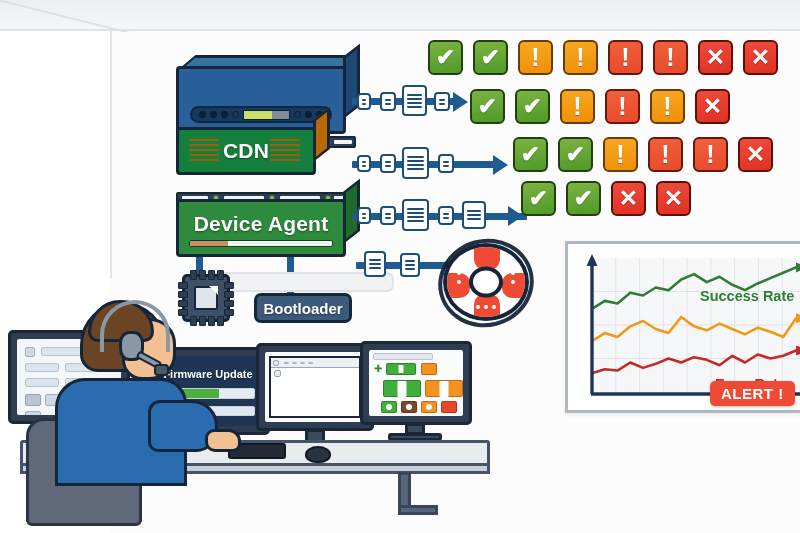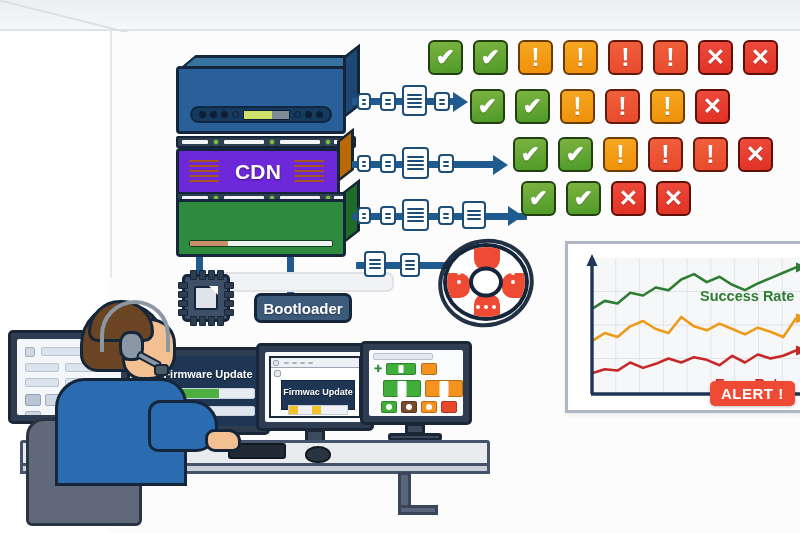--- a/index.html
+++ b/index.html
@@ -190,21 +190,21 @@
   <div class="rack-gap" style="left:176px;top:136px;width:180px;height:12px;">
     <div class="slot" style="left:4px;width:26px;"></div>
     <div class="led" style="left:36px;"></div>
     <div class="slot" style="left:46px;width:40px;"></div>
     <div class="led" style="left:92px;"></div>
     <div class="slot" style="left:102px;width:40px;"></div>
     <div class="led" style="left:148px;"></div>
     <div class="slot" style="left:156px;width:18px;"></div>
   </div>
 
-  <div class="server" style="left:176px;top:148px;width:164px;height:48px;background:#6d28d9;">
+  <div class="server" style="left:176px;top:127px;width:140px;height:48px;background:#15803d;">
     <div class="srv-side" style="top:-10px;height:100%;background:#b96a04;"></div>
     <div class="label">CDN</div>
     <div class="vents" style="left:10px;top:9px;">
       <b></b>
         <b></b>
         <b></b>
         <b></b>
         <b></b>
     </div>
     <div class="vents" style="right:13px;top:9px;">
@@ -221,20 +221,21 @@
     <div class="led" style="left:36px;"></div>
     <div class="slot" style="left:46px;width:40px;"></div>
     <div class="led" style="left:92px;"></div>
     <div class="slot" style="left:102px;width:40px;"></div>
     <div class="led" style="left:148px;"></div>
     <div class="slot" style="left:156px;width:18px;"></div>
   </div>
 
   <div class="server" style="left:176px;top:199px;width:170px;height:58px;background:#2e8b3d;">
     <div class="srv-side" style="top:-10px;background:#1e6b2a;"></div>
+    <div class="label" style="top:22px;">Device Agent</div>
     <div class="progress-thin" style="left:10px;right:10px;bottom:7px;">
       <i style="width:27%"></i>
     </div>
   </div>
 
   <div class="vline" style="left:196px;top:257px;height:22px;"></div>
   <div class="arrow-d" style="left:191px;top:276px;"></div>
   <div class="vline" style="left:287px;top:257px;height:40px;"></div>
   <div class="abs" style="left:205px;top:272px;width:185px;height:16px;background:#f0f2f4;border:2px solid #dfe3e8;border-radius:7px;"></div>
 
@@ -501,27 +502,20 @@
     <div class="screen" style="background:#f7f9fb;">
       <div class="win" style="left:4px;top:4px;right:4px;bottom:4px;">
         <div class="win-bar">
           <div class="blk" style="left:2px;top:1.5px;width:6px;height:6px;background:#dfe6ee;border-color:#9aa6b4;"></div>
           <div class="dash" style="left:13px;top:4px;width:5px;"></div>
           <div class="dash" style="left:21px;top:4px;width:5px;"></div>
           <div class="dash" style="left:29px;top:4px;width:5px;"></div>
           <div class="dash" style="left:37px;top:4px;width:5px;"></div>
         </div>
         <div class="blk" style="left:3px;top:12px;width:7px;height:7px;background:#e3e9f0;border-color:#9aa6b4;"></div>
-        <div class="abs" style="left:10px;top:22px;right:4px;bottom:6px;background:#1f3554;border:1.5px solid #16263a;">
-          <div class="scr-title" style="top:6px;font-size:9px;">Firmwac Update</div>
-          <div class="abs" style="left:6px;top:24px;right:6px;height:10px;background:#eef2f6;border:1.5px solid #c5d0dc;box-sizing:border-box;">
-            <div class="abs" style="left:0;top:0;width:9px;height:100%;background:#f3c32a;"></div>
-            <div class="abs" style="left:40%;top:0;width:9px;height:100%;background:#f3c32a;"></div>
-          </div>
-        </div>
       </div>
     </div>
   </div>
   <div class="mon-stand" style="left:305px;top:429px;width:20px;height:14px;"></div>
   <div class="mon-base" style="left:286px;top:440px;width:58px;height:8px;"></div>
 
   <div class="monitor" style="left:360px;top:341px;width:112px;height:84px;">
     <div class="screen" style="background:#fafbfc;">
       <div class="blk" style="left:4px;top:3px;width:60px;height:7px;background:#e4e9ef;border-color:#b8c3d0;"></div>
       <div class="abs" style="left:5px;top:15px;width:8px;height:8px;color:#2e8b3d;font-size:10px;line-height:8px;">✚</div>

